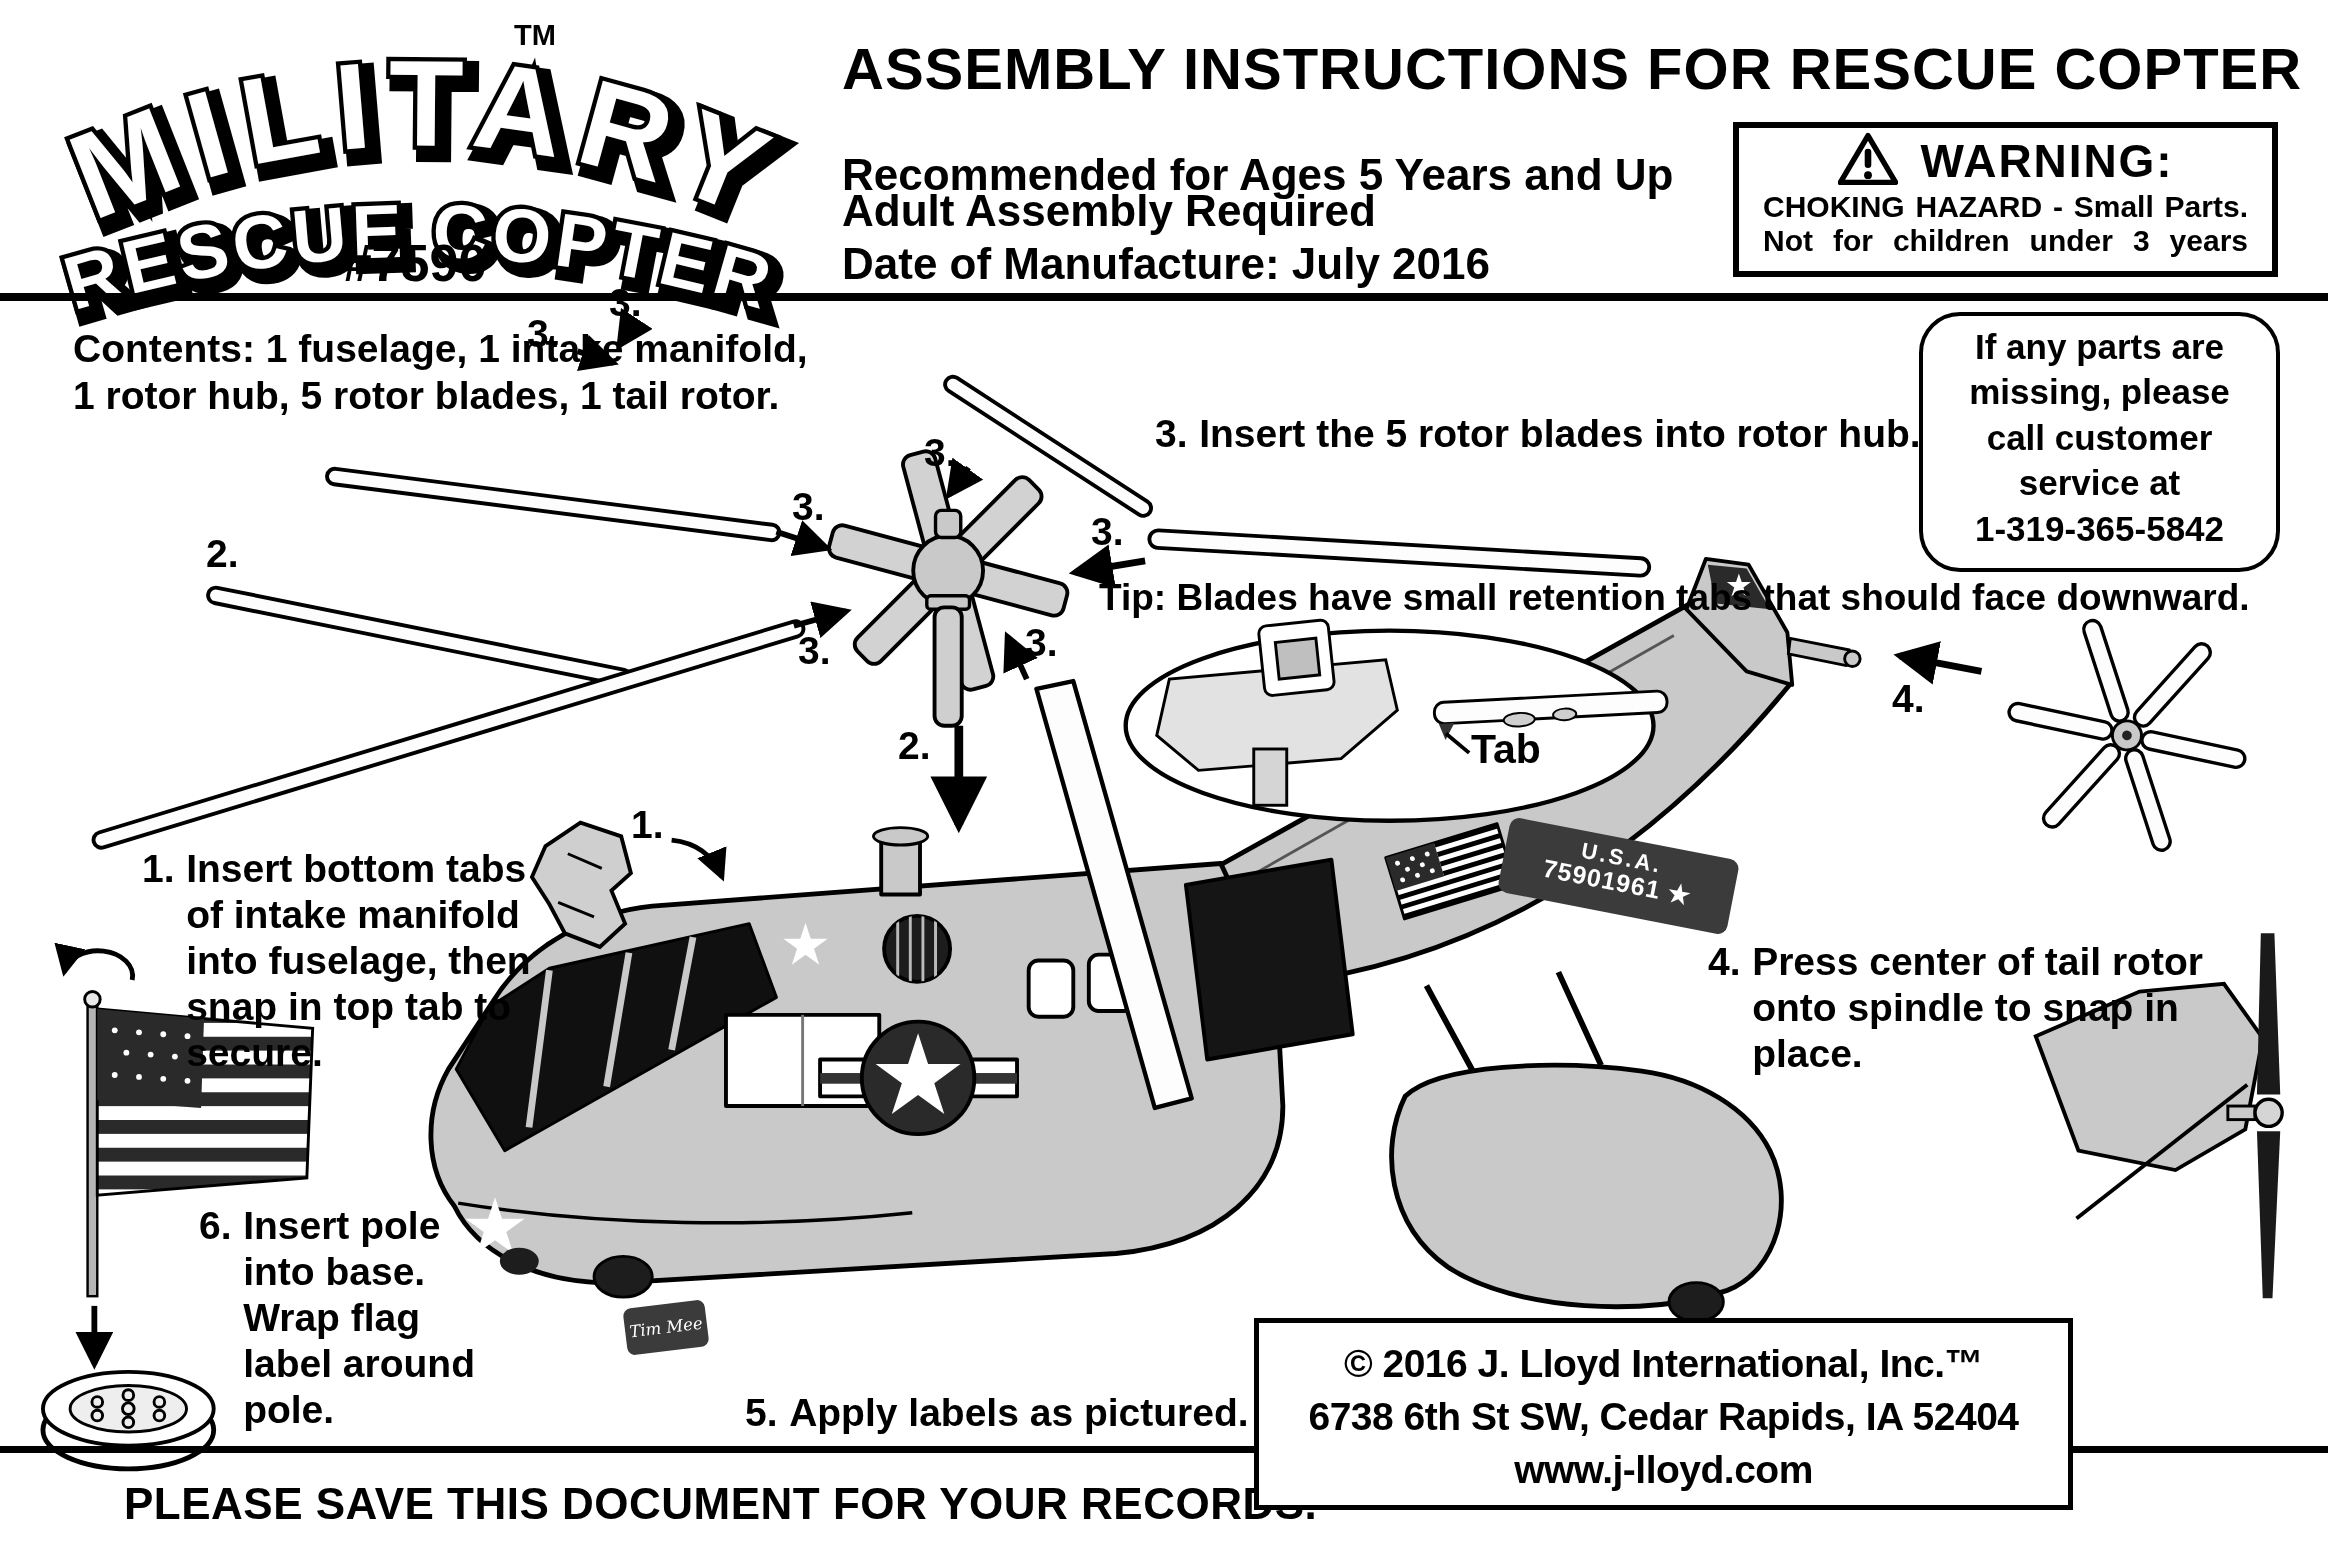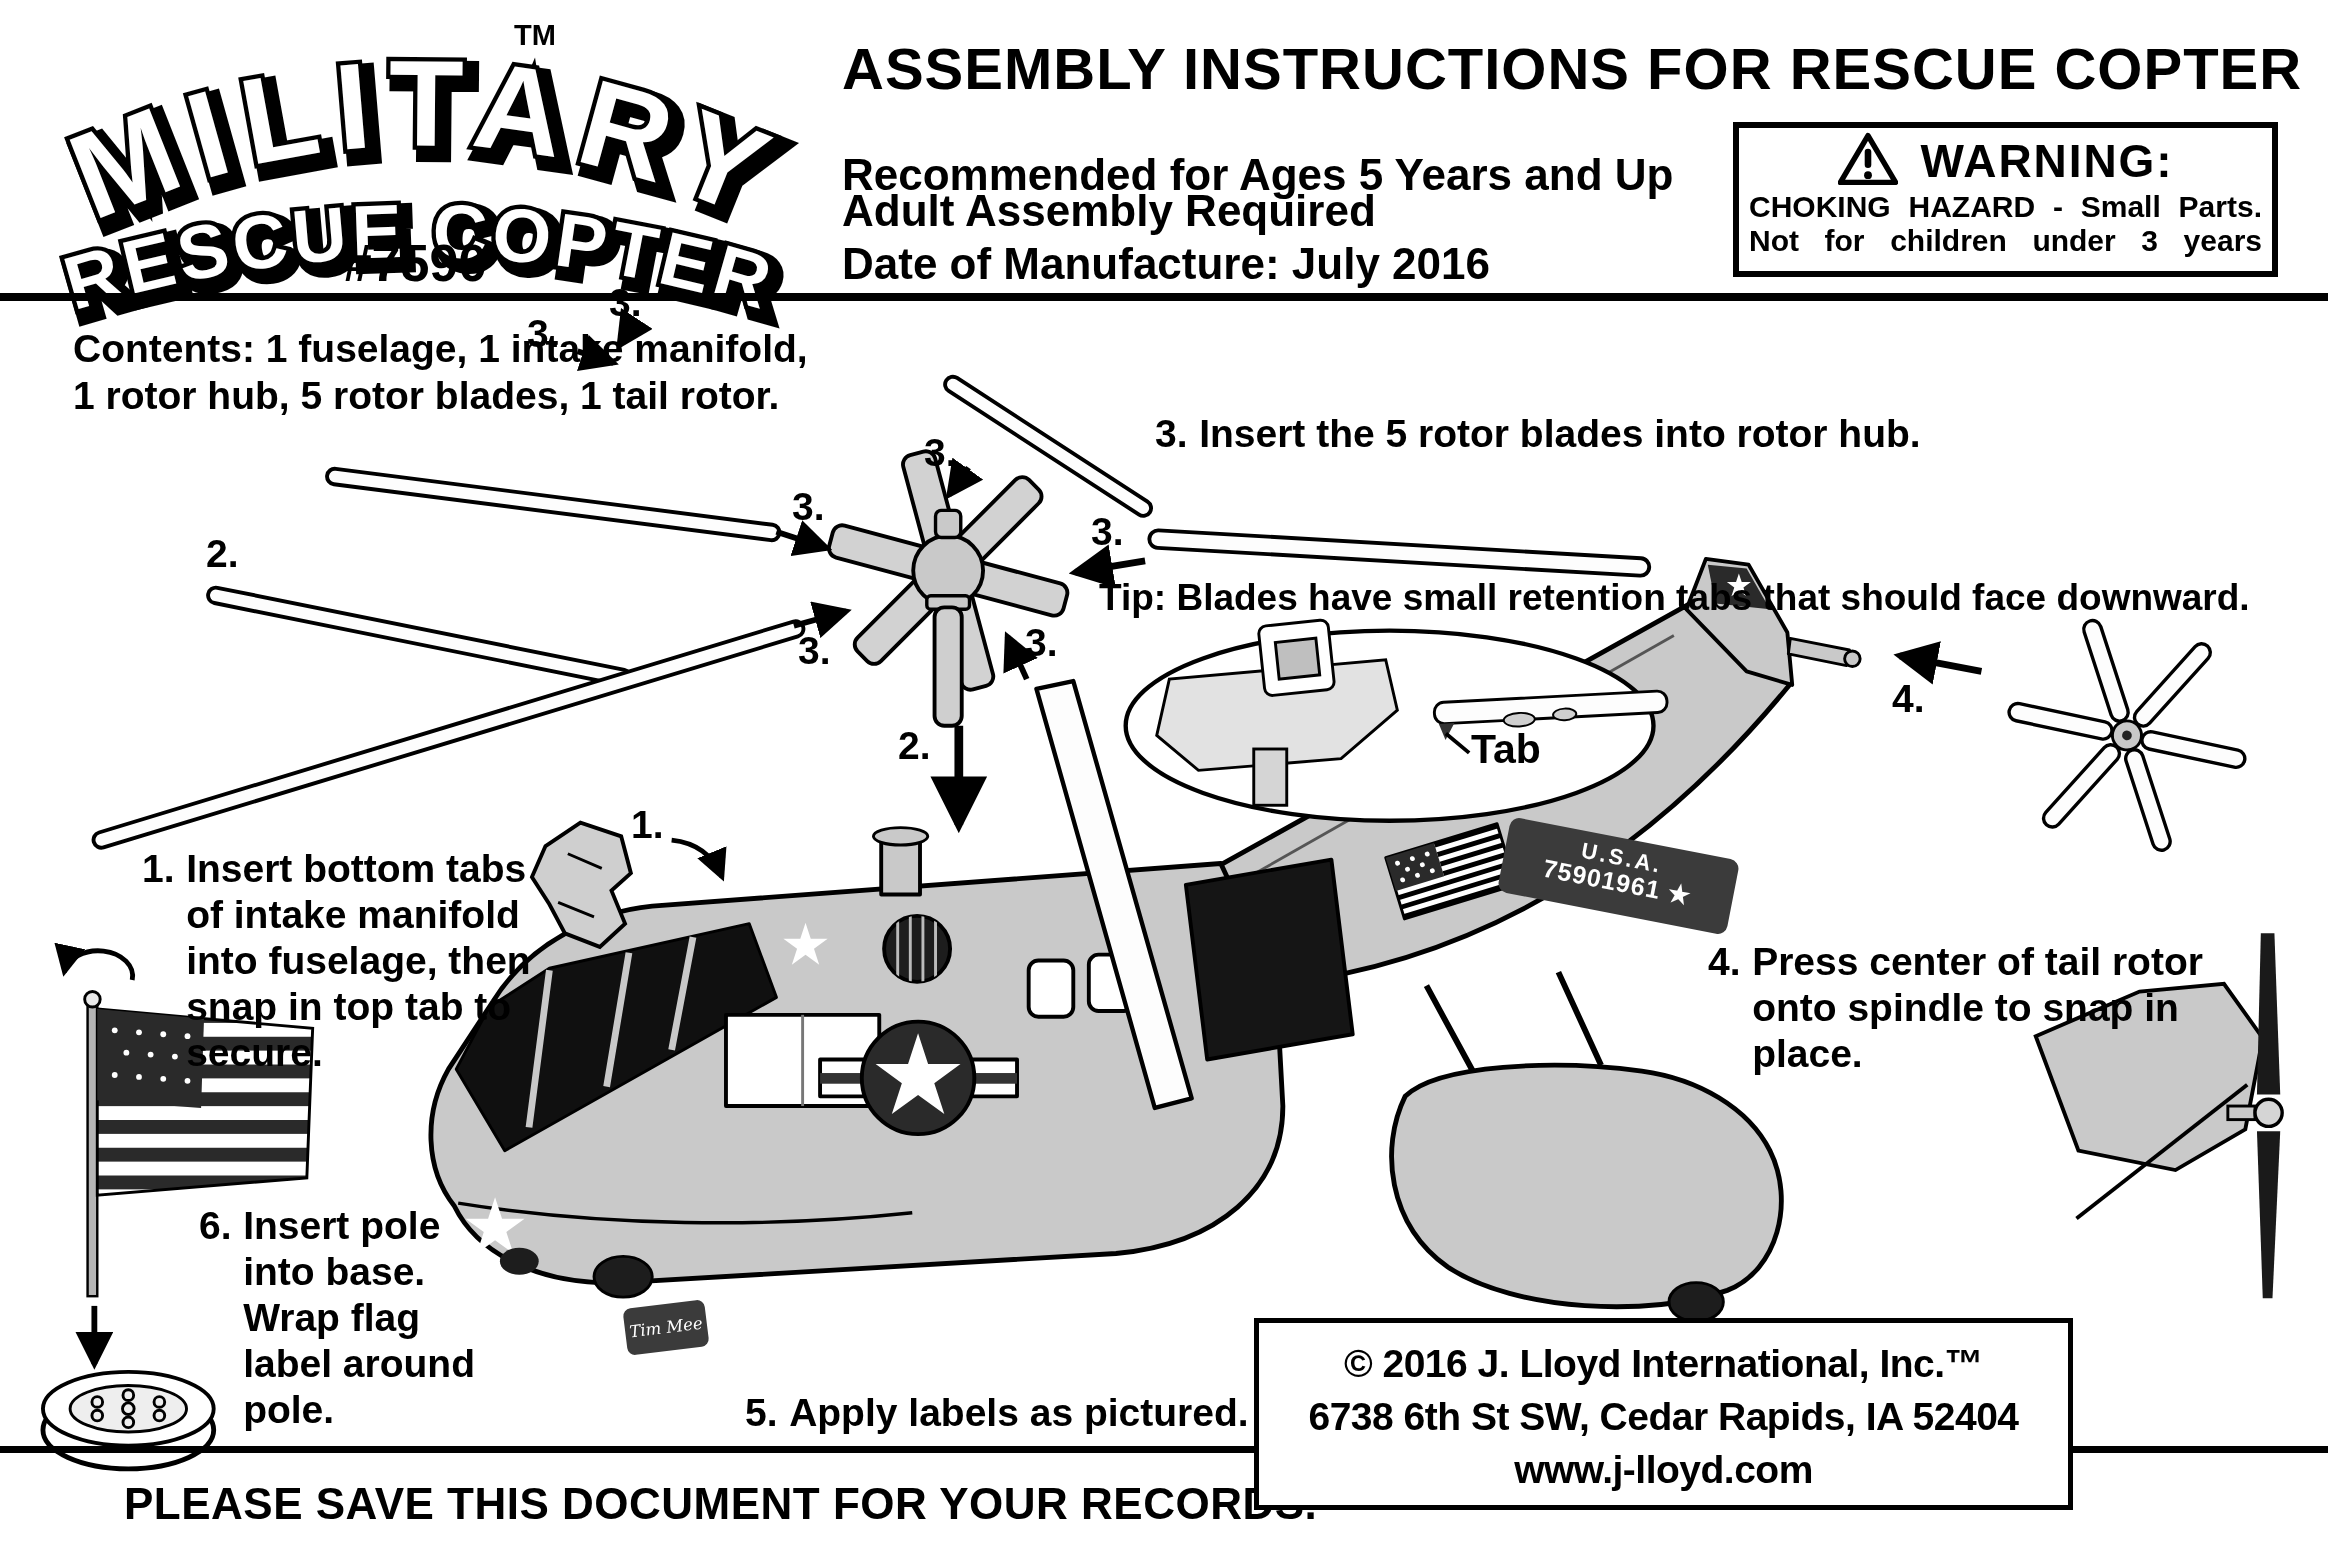--- a/index.html
+++ b/index.html
@@ -7,21 +7,21 @@
         font-family:"Liberation Sans",sans-serif;color:#000;overflow:hidden;}
   .abs{position:absolute;}
   .art{position:absolute;left:0;top:0;pointer-events:none;}
   .rule{position:absolute;background:#000;}
   
   .title{left:842px;top:35px;font-size:58px;font-weight:bold;letter-spacing:1px;white-space:nowrap;}
   .subline{left:842px;font-size:44px;font-weight:bold;white-space:nowrap;}
   .warnbox{left:1733px;top:122px;width:545px;height:155px;border:6.8px solid #000;box-sizing:border-box;background:#fff;}
   .warnhead{display:flex;align-items:center;justify-content:center;gap:23px;margin-top:3.9px;}
   .warntitle{font-size:46px;font-weight:bold;letter-spacing:1.9px;}
-  .warnline{font-size:30px;font-weight:bold;padding:0 10px;text-align:justify;text-align-last:justify;white-space:nowrap;}
+  .warnline{font-size:30px;font-weight:bold;padding:0 24px;text-align:justify;text-align-last:justify;white-space:nowrap;}
   
   .model{left:279px;top:233px;width:272px;text-align:center;font-size:52px;font-weight:bold;}
   .tm{left:514px;top:19.4px;font-size:29px;font-weight:bold;}
   .logoShadow{fill:#000;stroke:#000;stroke-width:18px;font-weight:bold;font-family:"Liberation Sans",sans-serif;}
   .logoFace{fill:#fff;stroke:#000;stroke-width:9px;paint-order:stroke fill;font-weight:bold;font-family:"Liberation Sans",sans-serif;}
   
   .note{font-size:39px;font-weight:bold;line-height:1.2;white-space:pre-line;}
   .step{position:absolute;display:flex;gap:11.6px;font-size:39px;font-weight:bold;line-height:1.18;}
   .step .n{flex:none;}
   .step .t{white-space:pre-line;}
@@ -293,20 +293,25 @@
   <div class="rule" style="left:0;top:293px;width:2329px;height:7.8px"></div>
 
   <div class="abs note" style="left:73px;top:326px">Contents: 1 fuselage, 1 intake manifold,
 1 rotor hub, 5 rotor blades, 1 tail rotor.</div>
 
   <div class="step" style="left:1155px;top:411px">
     <span class="n">3.</span>
     <span class="t" style="white-space:nowrap">Insert the 5 rotor blades into rotor hub.</span>
   </div>
 
+  <div class="abs svcbox">If any parts are
+missing, please
+call customer
+service at
+1-319-365-5842</div>
 
   <div class="step" style="left:206px;top:531px">
     <span class="n">2.</span>
   </div>
 
   <div class="tip" style="left:1099px;top:574px;white-space:nowrap">Tip: Blades have small retention tabs that should face downward.</div>
 
   <div class="step" style="left:142px;top:846px">
     <span class="n">1.</span>
     <span class="t">Insert bottom tabs

